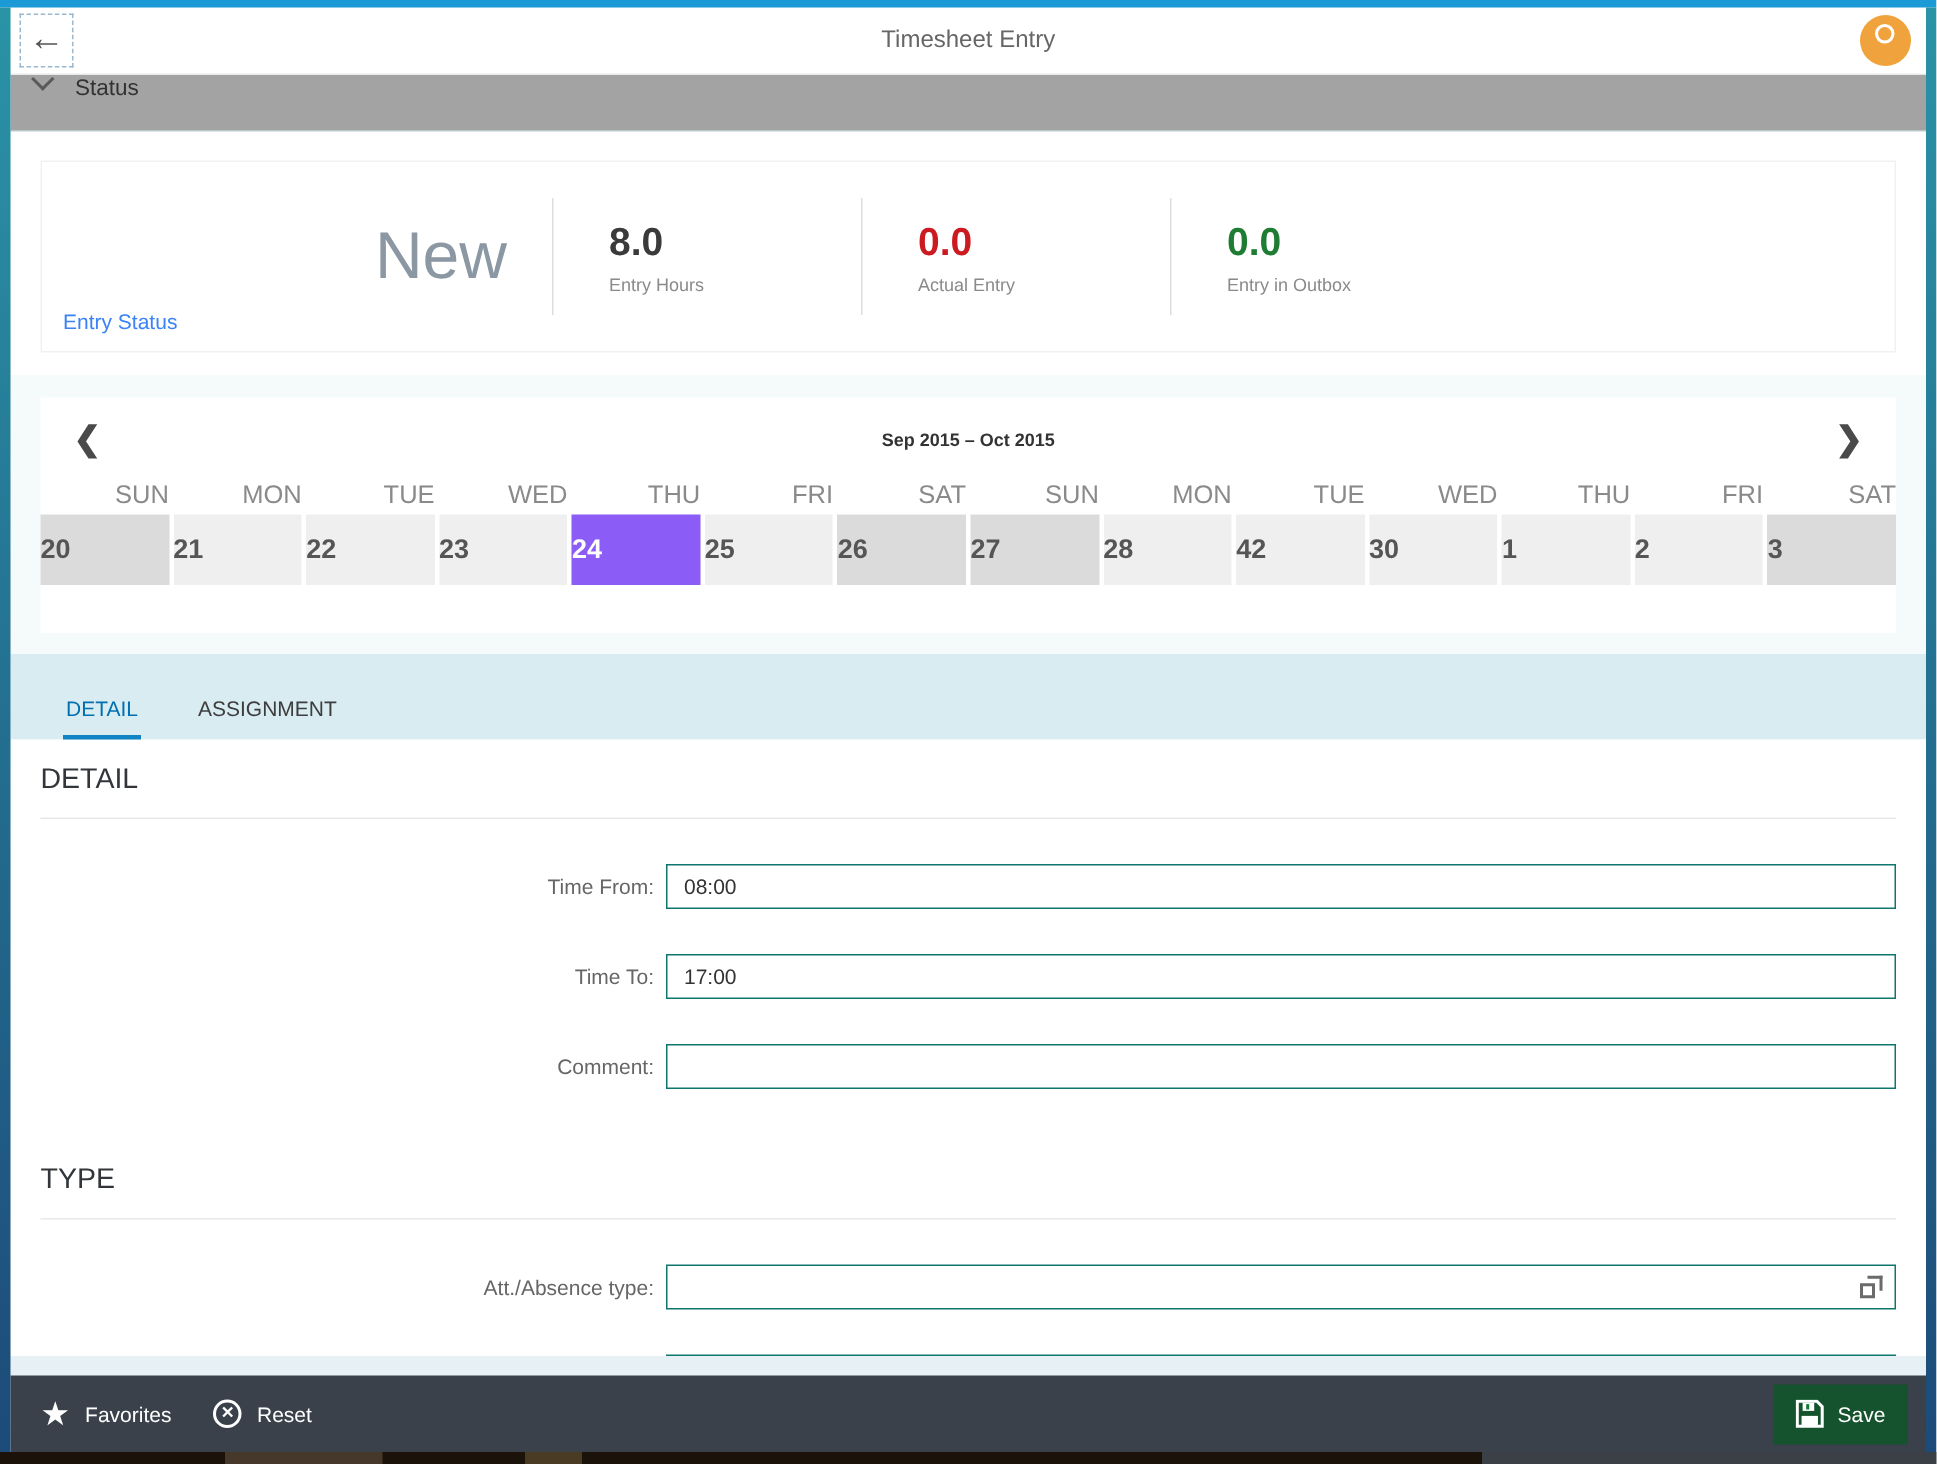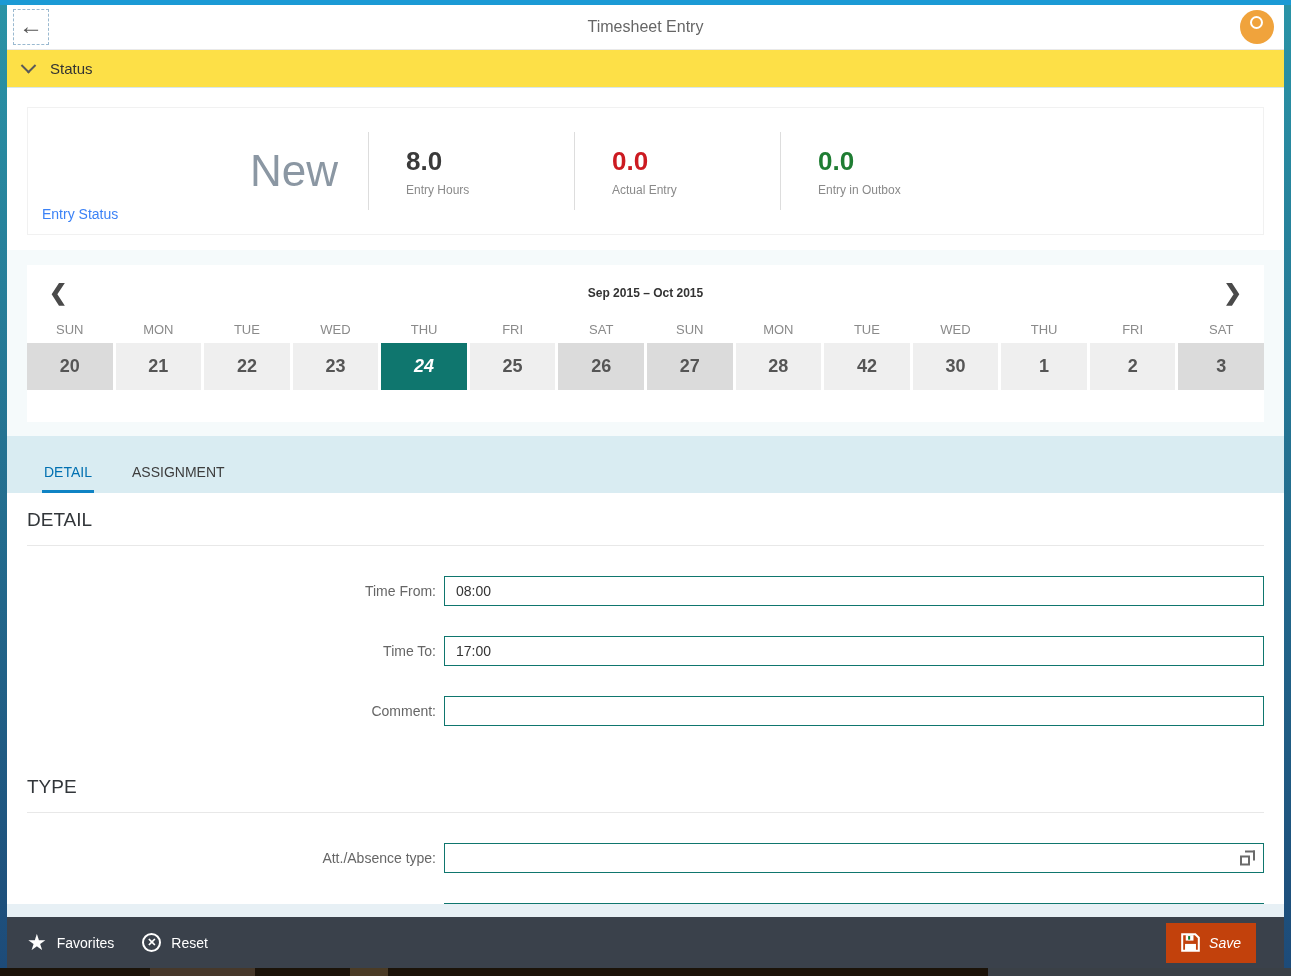--- a/index.html
+++ b/index.html
@@ -30,22 +30,22 @@
   .back-btn { width:36px; height:36px; margin-left:6px; border:1px dashed #9ab9d0;
               display:flex; align-items:center; justify-content:center; cursor:pointer; background:#fff; }
   .back-glyph { font-size:24px; font-weight:bold; color:#555; line-height:1; margin-top:-3px; }
   .header-title { position:absolute; left:0; right:0; text-align:center; color:#666; font-size:16px; }
   .avatar { position:absolute; right:10px; top:5px; width:34px; height:34px; border-radius:50%;
             background:#f0a33c; cursor:pointer; }
   .avatar .ring { position:absolute; left:10px; top:6px; width:13px; height:13px;
                   border:2px solid #fff; border-radius:50%; }
 
   
-  .status-bar { height:38px; background:#fde047; border-bottom:1px solid #d8e7ec;
-                display:flex; align-items:center; padding-left:16px; flex:0 0 auto; cursor:pointer; }
+  .status-bar { height:38px; background:#a3a3a3; border-bottom:1px solid #d8e7ec;
+                display:flex; padding-left:16px; flex:0 0 auto; cursor:pointer; }
   .chev-down { width:11px; height:11px; border-right:2.5px solid #5a5a5a; border-bottom:2.5px solid #5a5a5a;
                transform:rotate(45deg) translate(-2px,-2px); display:inline-block; }
   .status-bar-label { margin-left:16px; font-size:15px; color:#333; }
 
   
   .status-section { background:#fff; padding:19px 20px 15px; flex:0 0 auto; }
   .kpi-card { position:relative; height:128px; border:1px solid #f1f1f1; background:#fff;
               display:flex; align-items:center; }
   .entry-status-label { position:absolute; left:14px; bottom:12px; font-size:14px; color:#3b82f6; }
   .kpi-new { width:340px; text-align:right; padding-right:30px; font-size:44px; color:#8b97a3; }
@@ -55,26 +55,26 @@
   .kpi-value.red   { color:#cc1a21; }
   .kpi-value.green { color:#1f7d33; }
   .kpi-label { font-size:12px; color:#8a8a8a; margin-top:6px; }
 
   
   .calendar-card { margin:15px 20px 0; background:#fff; padding-bottom:32px; flex:0 0 auto; }
   .calendar-header { height:55px; display:flex; align-items:center; padding:0 22px; }
   .cal-arrow { font-size:22px; color:#4a4a4a; font-weight:bold; cursor:pointer; line-height:1; }
   .cal-title { flex:1; text-align:center; font-size:12px; font-weight:bold; color:#333; }
   .days-grid { display:grid; grid-template-columns:repeat(14,1fr); gap:3px; }
-  .dow { text-align:center; font-size:13px; color:#8a8a8a; height:23px; line-height:20px; }
-  .date-cell { height:47px; line-height:47px; text-align:center; font-size:18px; font-weight:bold;
+  .dow { text-align:right; font-size:17px; color:#8a8a8a; height:23px; line-height:20px; }
+  .date-cell { height:47px; line-height:47px; text-align:left; font-size:18px; font-weight:bold;
                color:#555; cursor:pointer; }
   .date-cell.t-weekday { background:#efefef; }
   .date-cell.t-weekend { background:#dbdbdb; }
-  .date-cell.t-selected { background:#0f766e; color:#fff;font-style:italic; }
+  .date-cell.t-selected { background:#8b5cf6; color:#fff; }
 
   
   .tab-bar { margin-top:14px; height:57px; background:#d9ecf2; display:flex; align-items:flex-end;
              padding-left:35px; flex:0 0 auto; }
   .tab { font-size:14px; color:#3d3d3d; padding:0 2px 13px; margin-right:36px; position:relative; cursor:pointer; }
   .tab.active { color:#0070b1; }
   .tab.active::after { content:""; position:absolute; left:0; right:0; bottom:0; height:3px; background:#0f83c4; }
 
   
   .content { background:#fff; flex:1 1 auto; padding:0 20px; overflow:hidden; }
@@ -96,23 +96,23 @@
   
   .pre-footer { height:13px; background:#e7f0f5; flex:0 0 auto; }
   .footer { height:51px; background:#3a414b; display:flex; align-items:center; padding-left:20px;
             flex:0 0 auto; color:#fff; }
   .footer-item { display:flex; align-items:center; cursor:pointer; margin-right:28px; }
   .star-glyph { font-size:22px; line-height:1; margin-right:10px; }
   .reset-icon { width:19px; height:19px; border:2px solid #fff; border-radius:50%;
                 display:flex; align-items:center; justify-content:center; margin-right:10px; }
   .reset-x { font-size:11px; font-weight:bold; line-height:1; }
   .footer-item-label { font-size:14px; }
-  .save-btn { margin-left:auto; margin-right:28px; height:40px; background:#c2410c; border:none;
+  .save-btn { margin-left:auto; margin-right:12px; height:40px; background:#14532d; border:none;
               color:#fff; font-size:14px; display:flex; align-items:center; padding:0 15px;
-              cursor:pointer; font-family:"Liberation Sans",sans-serif;font-style:italic; }
+              cursor:pointer; font-family:"Liberation Sans",sans-serif; }
   .save-btn svg { margin-right:9px; }
 </style>
 </head>
 <body>
 
 <div class="edge-top"></div>
 <div class="edge-left"></div>
 <div class="edge-right"></div>
 <div class="edge-bottom">
   <div class="seg1"></div>

